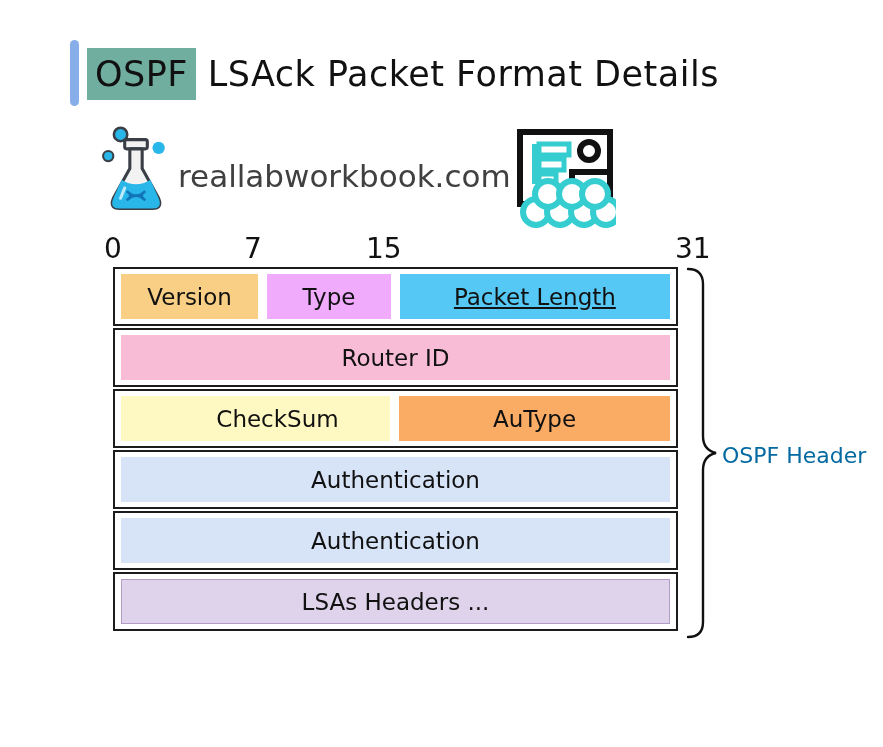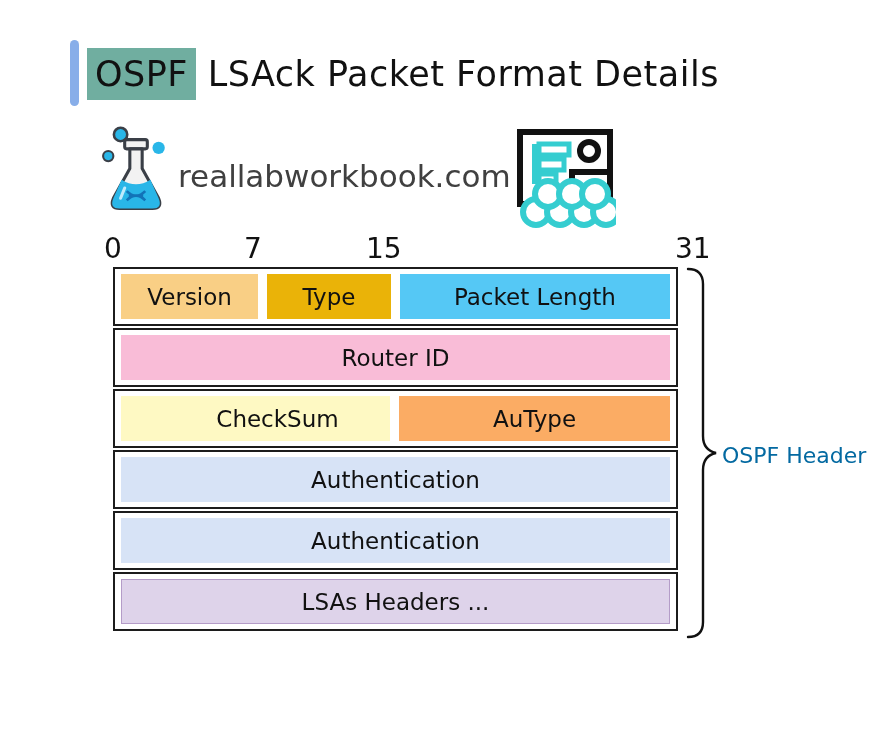--- a/index.html
+++ b/index.html
@@ -18,21 +18,21 @@
 
   
   .bit { position:absolute; top:232px; font-size:28px; color:#111; }
   .bit-0 { left:104px; } .bit-7 { left:244px; } .bit-15 { left:366px; } .bit-31 { left:660px;margin-left:15px; }
 
   
   .packet { position:absolute; left:113px; top:267px; width:565px; }
   .prow { height:59px; margin-bottom:2px; border:2px solid #1c1c1c; background:#fff;
           display:flex; align-items:stretch; gap:9px; padding:5px 6px; }
   .pcell { display:flex; align-items:center; justify-content:center; font-size:23px; color:#111; }
-  .w-version { flex:0 0 25%; } .w-type { flex:0 0 22.5%; } .w-plen { flex:1 1 auto; }
+  .w-version { flex:0 0 25%; } .w-type { flex:0 0 22.5%; } .w-plen { flex:1 1 auto;text-decoration:underline; }
   .w-half-l { flex:0 0 49%; } .w-half-r { flex:1 1 auto; }
   .w-full { flex:1 1 auto; }
   .lsas-cell { border:1px solid #b49cc8; }
 
   
   .brace { position:absolute; left:684px; top:266px; }
   .ospf-header-label { position:absolute; left:722px; top:443px; font-size:22px; color:#0369a1; white-space:nowrap; }
 </style>
 </head>
 <body>
@@ -78,21 +78,21 @@
   </div>
 
   <div class="bit bit-0">0</div>
   <div class="bit bit-7">7</div>
   <div class="bit bit-15">15</div>
   <div class="bit bit-31">31</div>
 
   <div class="packet">
     <div class="prow">
       <div class="pcell w-version" style="background: rgb(249, 207, 133);">Version</div>
-      <div class="pcell w-type" style="background: #eab308;">Type</div>
+      <div class="pcell w-type" style="background: #f0abfc;">Type</div>
       <div class="pcell w-plen" style="background: rgb(85, 200, 245);">Packet Length</div>
     </div>
     <div class="prow">
       <div class="pcell w-full" style="background: rgb(249, 188, 215);">Router ID</div>
     </div>
     <div class="prow">
       <div class="pcell w-half-l" style="background: #fef9c3; padding-left: 44px;">CheckSum</div>
       <div class="pcell w-half-r" style="background: rgb(251, 172, 100);">AuType</div>
     </div>
     <div class="prow">

